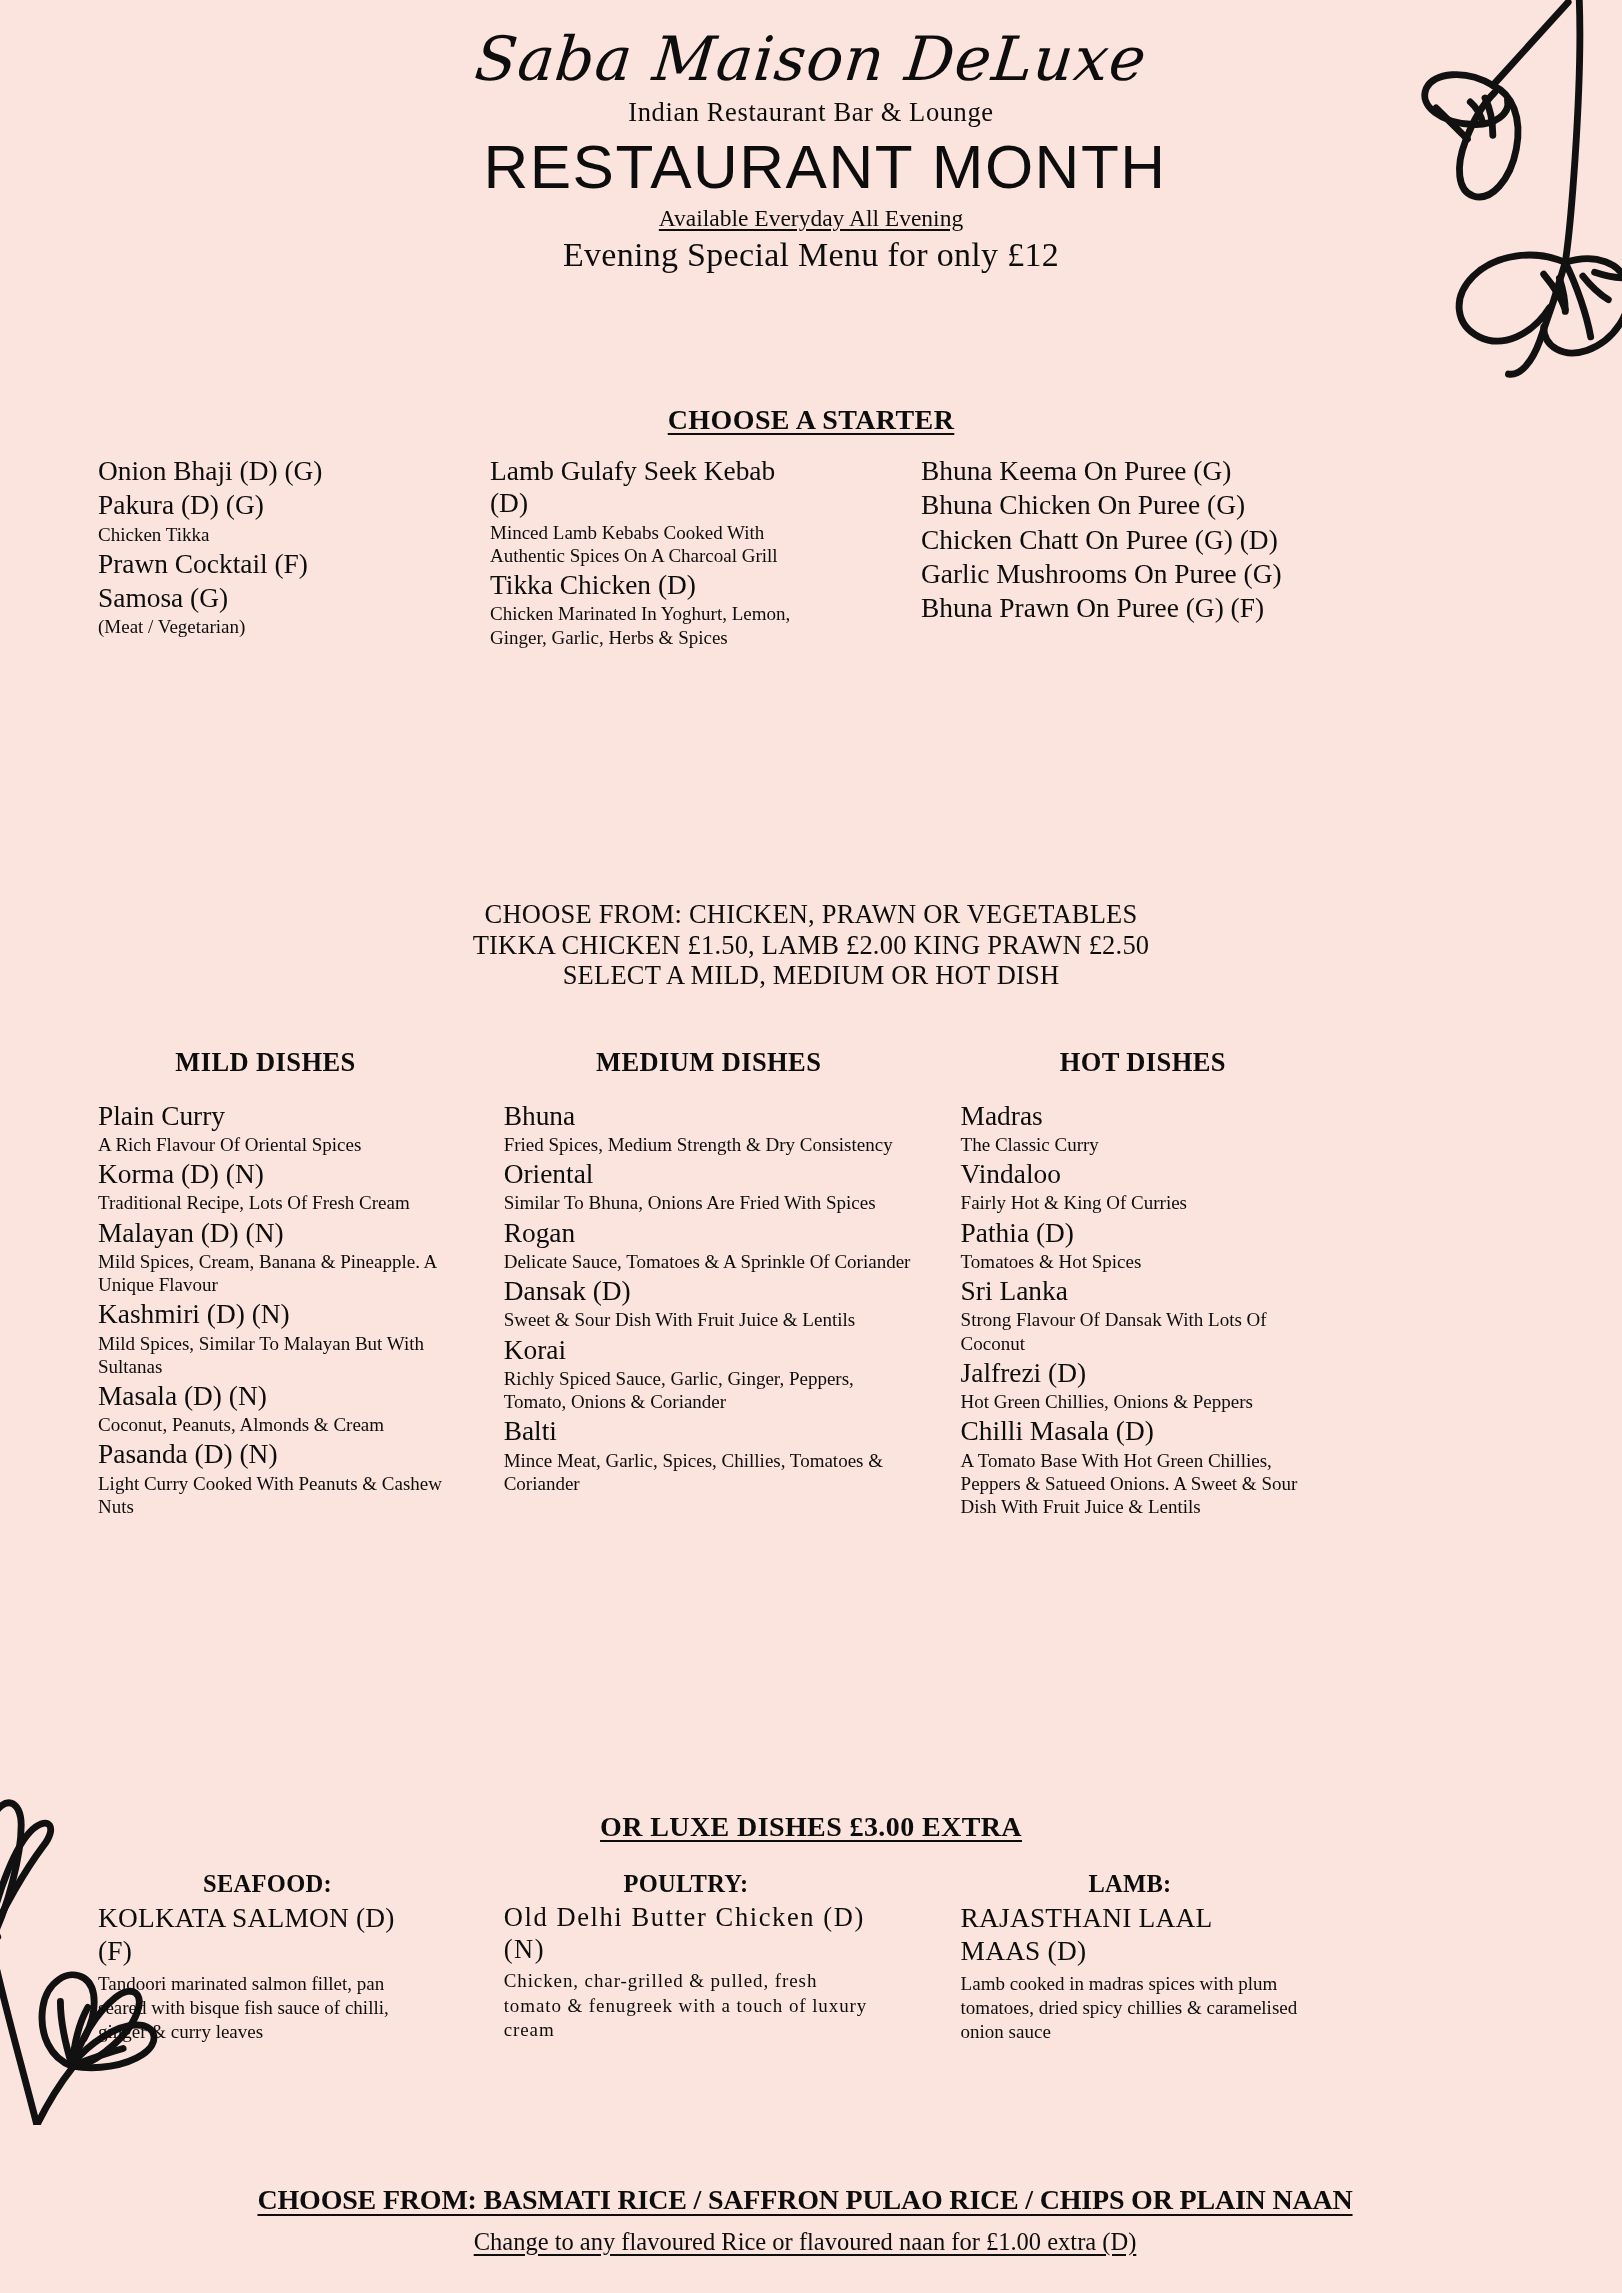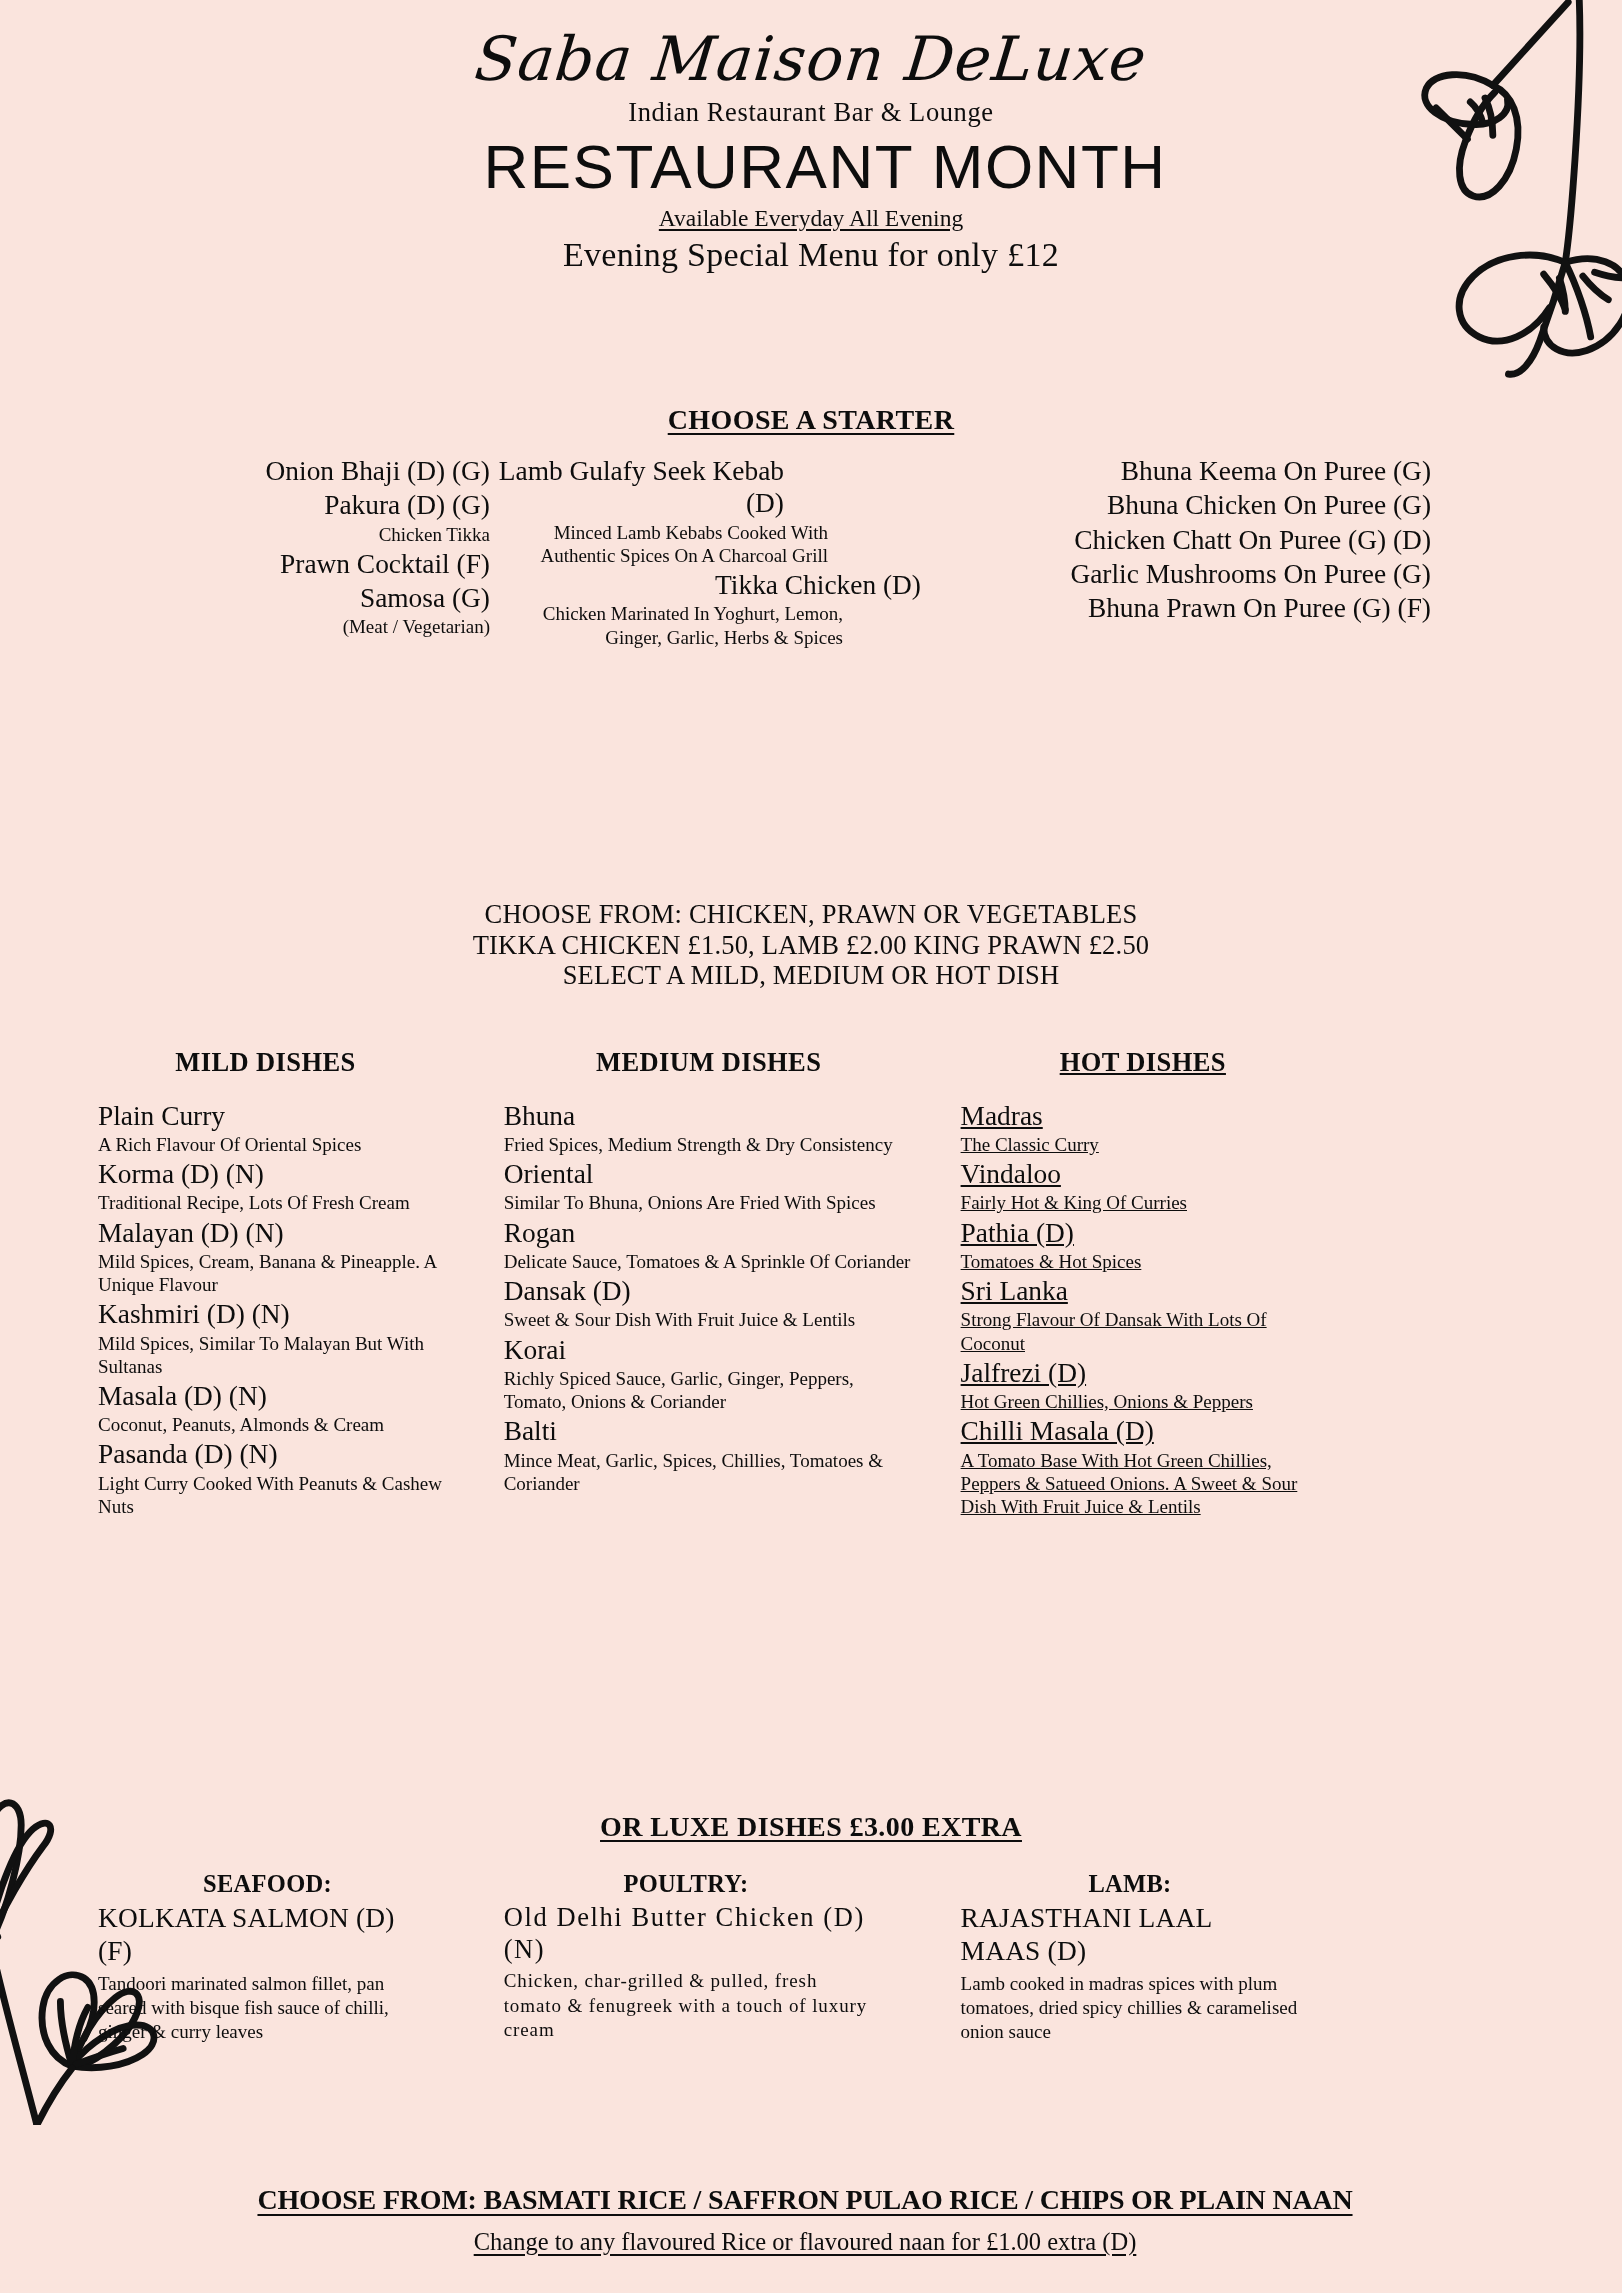--- a/index.html
+++ b/index.html
@@ -196,21 +196,21 @@
   <div class="header">
     <div class="brand-script">Saba Maison DeLuxe</div>
     <div class="brand-sub">Indian Restaurant Bar &amp; Lounge</div>
     <div class="big-title">RESTAURANT MONTH</div>
     <div class="avail">Available Everyday All Evening</div>
     <div class="price-line">Evening Special Menu for only £12</div>
   </div>
 
   <div class="section-head" style="position:absolute; top:404px; left:0; right:0;">CHOOSE A STARTER</div>
 
-  <div class="cols" style="top:453px;text-align:right;">
+  <div class="cols" style="top:453px;">
     <div class="col" style="width:392px;">
       <div>
         <div class="dish-name">Onion Bhaji (D) (G)</div>
       </div>
       <div>
         <div class="dish-name">Pakura (D) (G)</div>
         <div class="dish-desc">Chicken Tikka</div>
       </div>
       <div>
         <div class="dish-name">Prawn Cocktail (F)</div>
@@ -303,21 +303,21 @@
           <div class="dish-name">Korai</div>
           <div class="dish-desc">Richly Spiced Sauce, Garlic, Ginger, Peppers, Tomato, Onions &amp; Coriander</div>
         </div>
         <div>
           <div class="dish-name">Balti</div>
           <div class="dish-desc">Mince Meat, Garlic, Spices, Chillies, Tomatoes &amp; Coriander</div>
         </div>
       </div>
     </div>
 
-    <div class="col" style="width:431px;text-decoration:underline;">
+    <div class="col" style="width:431px;">
       <div class="col-head" style="margin-right:27.4px;">HOT DISHES</div>
       <div style="max-width:370px; padding-left:19.6px;">
         <div>
           <div class="dish-name">Madras</div>
           <div class="dish-desc">The Classic Curry</div>
         </div>
         <div>
           <div class="dish-name">Vindaloo</div>
           <div class="dish-desc">Fairly Hot &amp; King Of Curries</div>
         </div>

